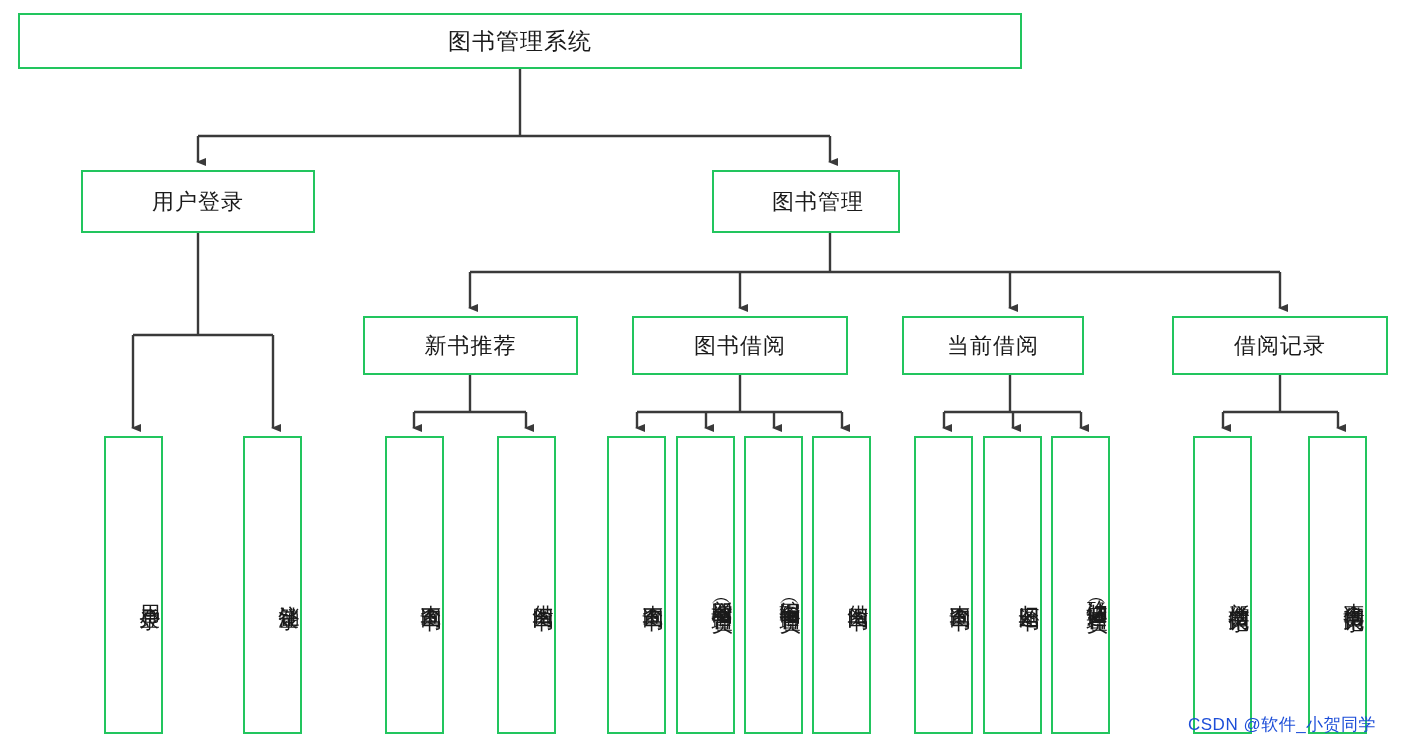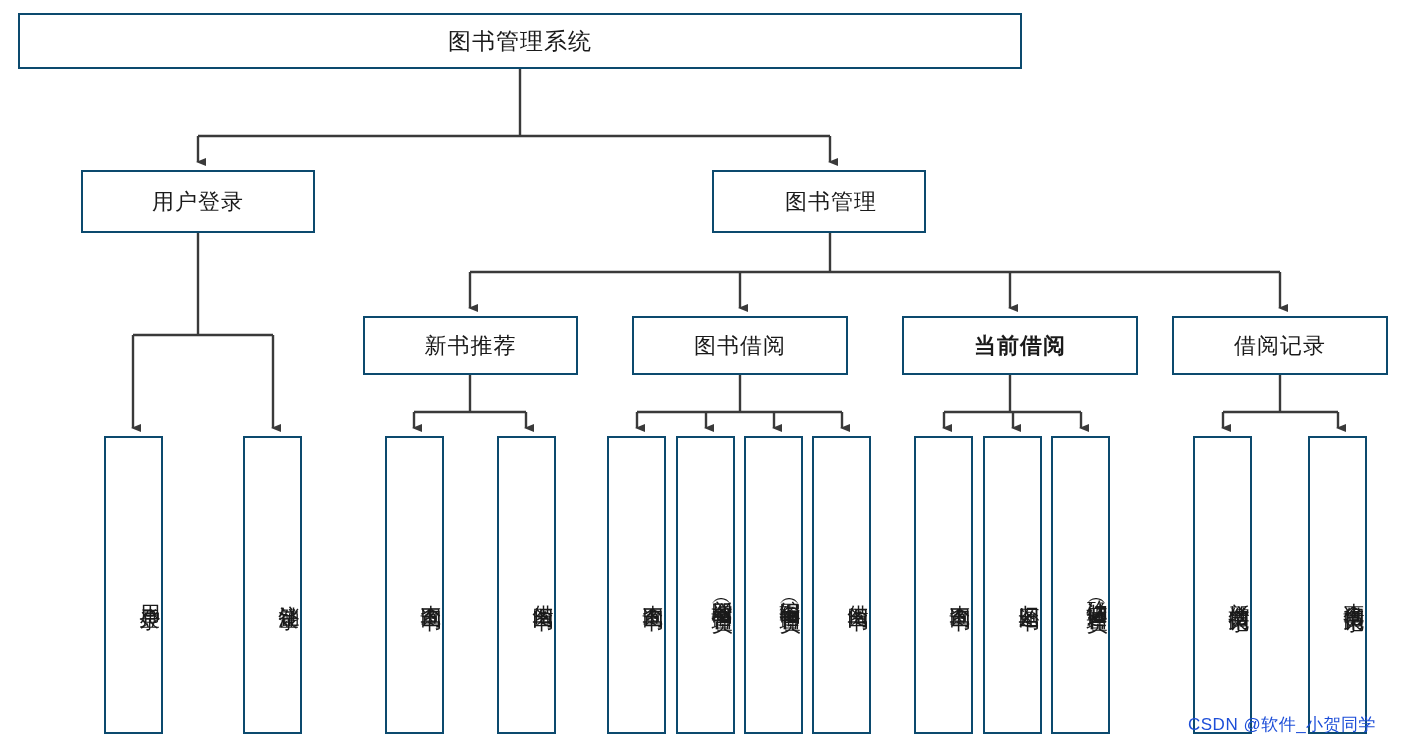--- a/index.html
+++ b/index.html
@@ -1,21 +1,21 @@
 <!DOCTYPE html>
 <html><head>
 <meta charset="utf-8">
 <style>
   html,body{margin:0;padding:0;background:#ffffff;}
   body{width:1405px;height:747px;overflow:hidden;
        font-family:"Liberation Sans","DejaVu Sans",sans-serif;}
   #diagram-root{position:relative;width:1405px;height:747px;background:#fff;}
   svg.edges{position:absolute;left:0;top:0;width:1405px;height:747px;}
   .node{position:absolute;box-sizing:border-box;background:#ffffff;
-        border:2px solid #0c4a6e;display:flex;align-items:center;
+        border:2px solid #22c55e;display:flex;align-items:center;
         justify-content:center;color:#1a1a1a;}
   .node.h{font-size:22px;letter-spacing:1px;white-space:nowrap;}
   .node.root{font-size:23px;}
   .node.v{writing-mode:vertical-rl;text-orientation:upright;
           font-size:21px;line-height:1.05;letter-spacing:2px;
           padding-top:14px;align-items:flex-start;justify-content:center;}
   .watermark{position:absolute;left:1188px;top:713px;font-size:17px;
              color:#1d4ed8;white-space:nowrap;letter-spacing:0.5px;}
 </style>
 </head>
@@ -73,31 +73,31 @@
     </g>
   </svg>
 
   <div class="node h root" style="left:18px;top:13px;width:1004px;height:56px;">
     <span>图书管理系统</span>
   </div>
 
   <div class="node h" style="left:81px;top:170px;width:234px;height:63px;">
     <span>用户登录</span>
   </div>
-  <div class="node h" style="left:712px;top:170px;width:214px;height:63px;padding-left:24px;">
+  <div class="node h" style="left:712px;top:170px;width:188px;height:63px;padding-left:24px;">
     <span>图书管理</span>
   </div>
 
   <div class="node h" style="left:632px;top:316px;width:216px;height:59px;">
     <span>图书借阅</span>
   </div>
   <div class="node h" style="left:363px;top:316px;width:215px;height:59px;">
     <span>新书推荐</span>
   </div>
-  <div class="node h" style="left:902px;top:316px;width:236px;height:59px;font-weight:bold;">
+  <div class="node h" style="left:902px;top:316px;width:182px;height:59px;">
     <span>当前借阅</span>
   </div>
   <div class="node h" style="left:1172px;top:316px;width:216px;height:59px;">
     <span>借阅记录</span>
   </div>
 
   <div class="node v" style="left:104px;top:436px;width:59px;height:298px;">
     <span>用户登录</span>
   </div>
   <div class="node v" style="left:243px;top:436px;width:59px;height:298px;">

